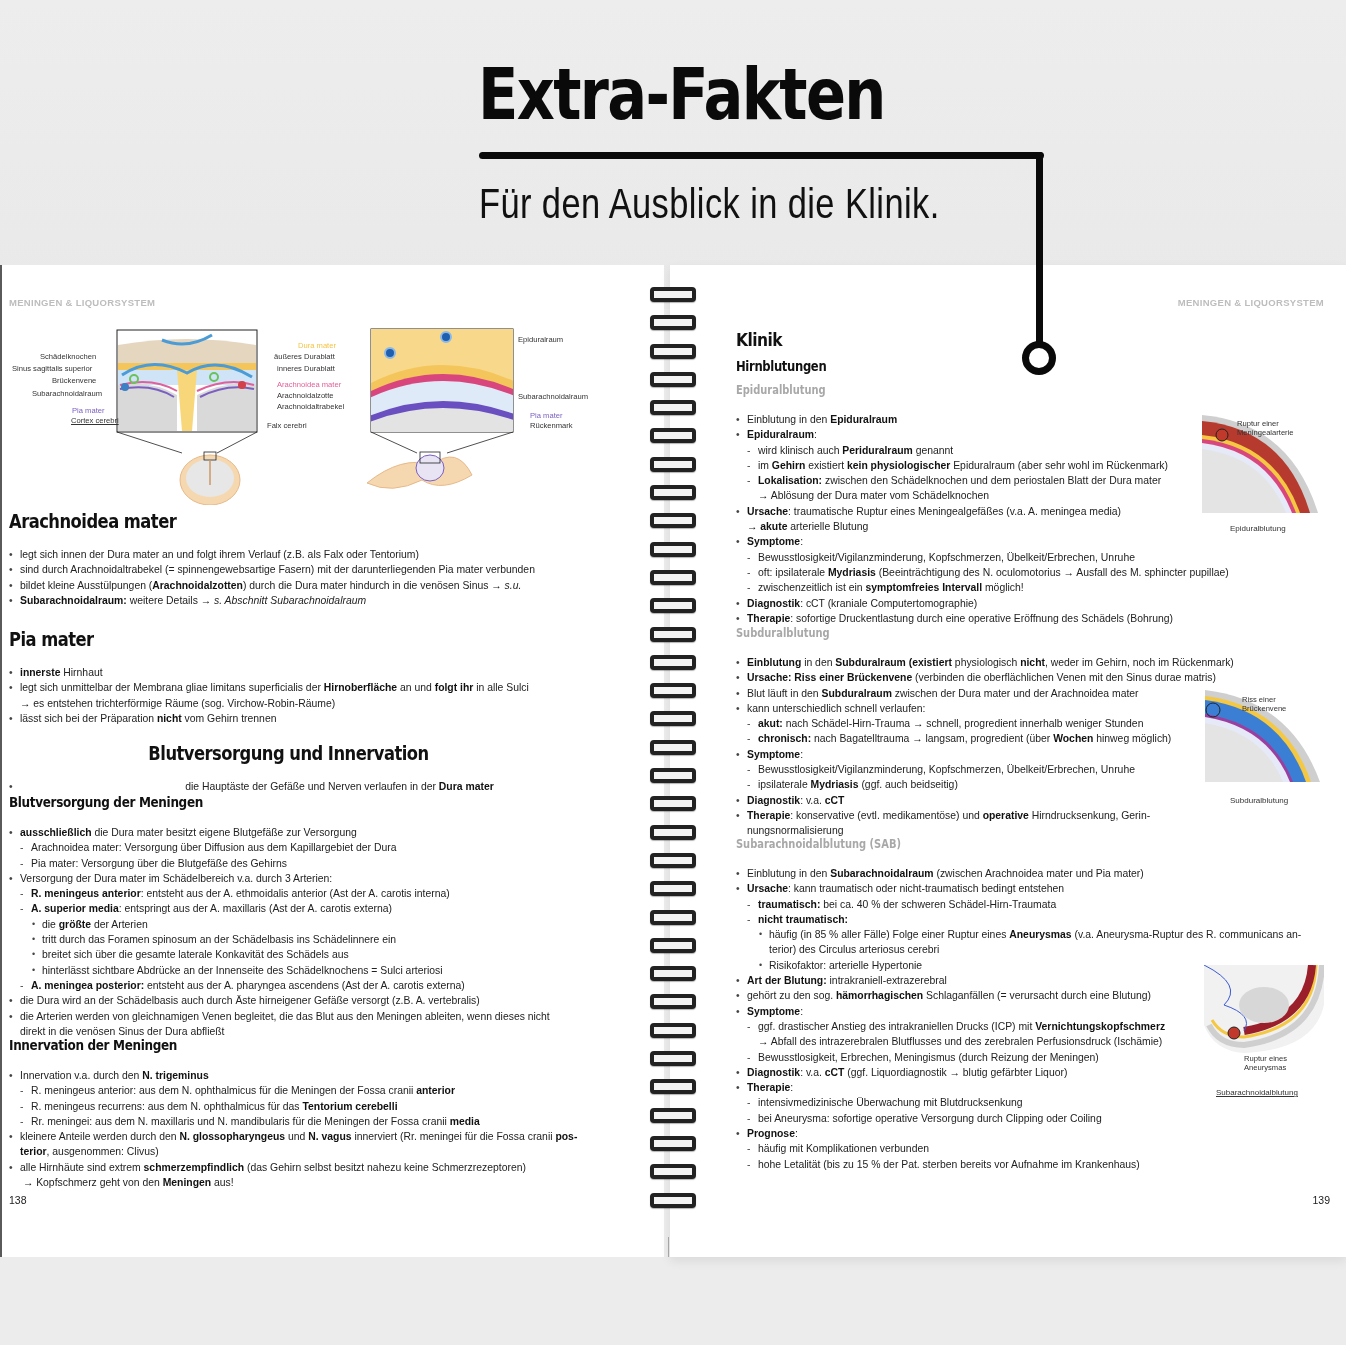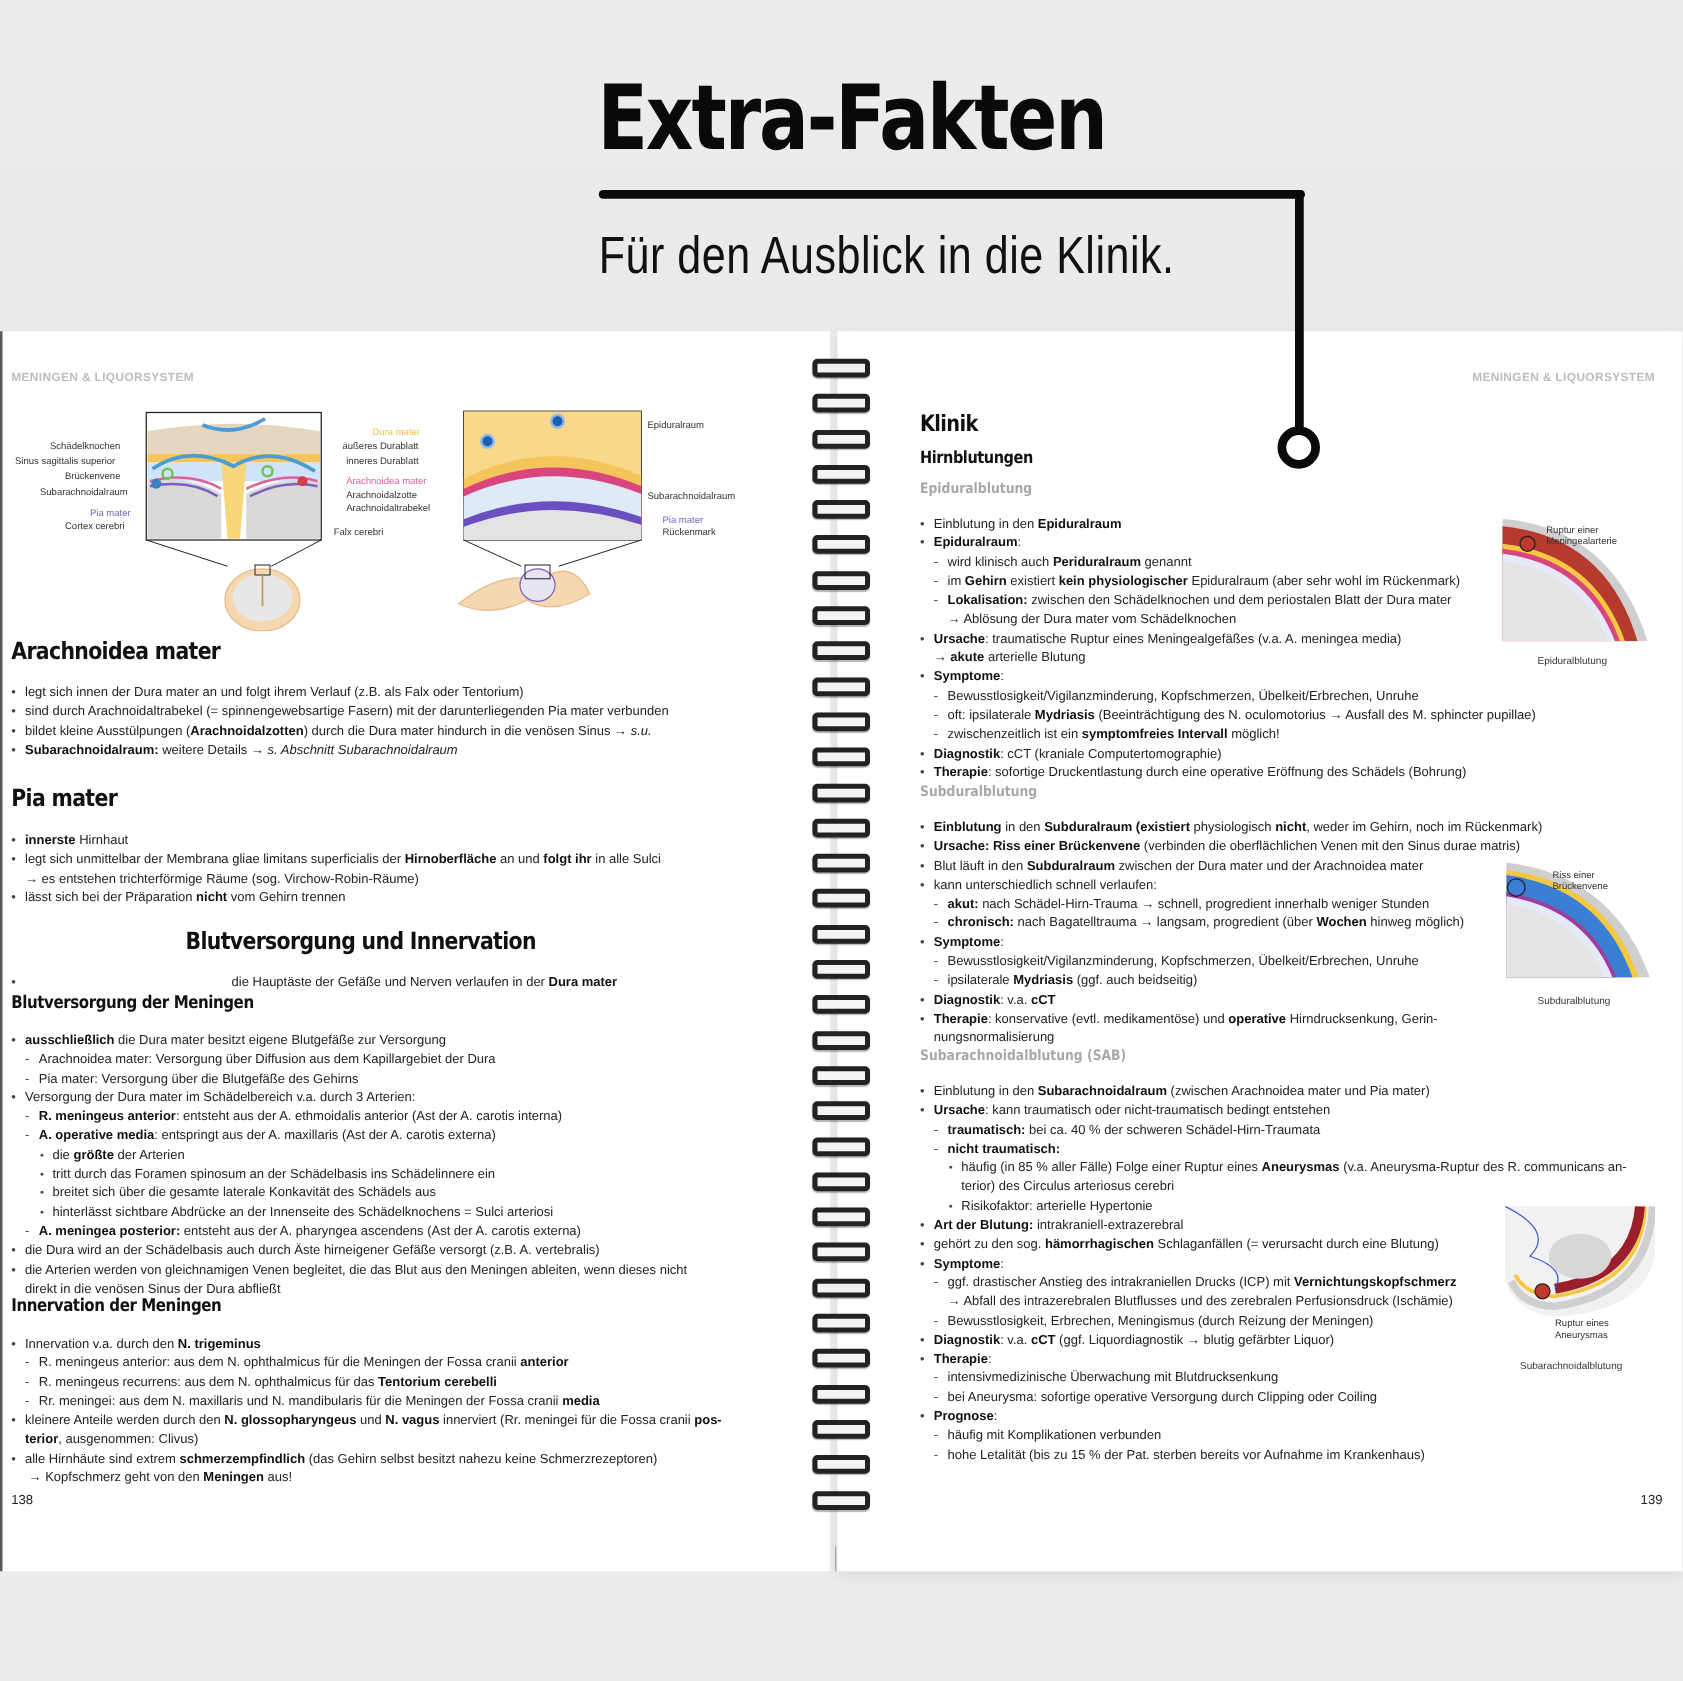--- a/index.html
+++ b/index.html
@@ -91,21 +91,21 @@
       <ellipse cx="208" cy="155" rx="30" ry="25" fill="#f6d8b0" stroke="#e7b98a"></ellipse>
       <ellipse cx="208" cy="153" rx="24" ry="19" fill="#e7e7e7"></ellipse>
       <rect x="202" y="127" width="12" height="8" fill="none" stroke="#222" stroke-width="0.8"></rect>
       <line x1="208" y1="135" x2="208" y2="160" stroke="#c96" stroke-width="1.5"></line>
     </svg>
     <div class="fig-label" style="left:38px;top:27px;">Schädelknochen</div>
     <div class="fig-label" style="left:10px;top:39px;">Sinus sagittalis superior</div>
     <div class="fig-label" style="left:50px;top:51px;">Brückenvene</div>
     <div class="fig-label" style="left:30px;top:64px;">Subarachnoidalraum</div>
     <div class="fig-label" style="left:70px;top:81px;color:#7a5fc0;">Pia mater</div>
-    <div class="fig-label" style="left:50px;top:91px;">Cortex cerebri</div>
+    <div class="fig-label" style="left:69px;top:91px;text-decoration:underline;">Cortex cerebri</div>
     <div class="fig-label" style="left:296px;top:16px;color:#f5c342;">Dura mater</div>
     <div class="fig-label" style="left:272px;top:27px;">äußeres Durablatt</div>
     <div class="fig-label" style="left:275px;top:39px;">inneres Durablatt</div>
     <div class="fig-label" style="left:275px;top:55px;color:#e0609a;">Arachnoidea mater</div>
     <div class="fig-label" style="left:275px;top:66px;">Arachnoidalzotte</div>
     <div class="fig-label" style="left:275px;top:77px;">Arachnoidaltrabekel</div>
     <div class="fig-label" style="left:265px;top:96px;">Falx cerebri</div>
   </div>
 
   <div class="fig" style="left:360px;top:60px;width:250px;height:180px;">
@@ -165,21 +165,21 @@
   </div>
 
   <div class="block" style="left:7px;top:529px;width:650px;">
     <div class="h2" style="margin-bottom:4px;">Blutversorgung der Meningen</div>
     <ul class="list">
       <li class="l1"><b>ausschließlich</b> die Dura mater besitzt eigene Blutgefäße zur Versorgung</li>
       <li class="l2">Arachnoidea mater: Versorgung über Diffusion aus dem Kapillargebiet der Dura</li>
       <li class="l2">Pia mater: Versorgung über die Blutgefäße des Gehirns</li>
       <li class="l1">Versorgung der Dura mater im Schädelbereich v.a. durch 3 Arterien:</li>
       <li class="l2"><b>R. meningeus anterior</b>: entsteht aus der A. ethmoidalis anterior (Ast der A. carotis interna)</li>
-      <li class="l2"><b>A. operative media</b>: entspringt aus der A. maxillaris (Ast der A. carotis externa)</li>
+      <li class="l2"><b>A. superior media</b>: entspringt aus der A. maxillaris (Ast der A. carotis externa)</li>
       <li class="l3">die <b>größte</b> der Arterien</li>
       <li class="l3">tritt durch das Foramen spinosum an der Schädelbasis ins Schädelinnere ein</li>
       <li class="l3">breitet sich über die gesamte laterale Konkavität des Schädels aus</li>
       <li class="l3">hinterlässt sichtbare Abdrücke an der Innenseite des Schädelknochens = Sulci arteriosi</li>
       <li class="l2"><b>A. meningea posterior:</b> entsteht aus der A. pharyngea ascendens (Ast der A. carotis externa)</li>
       <li class="l1">die Dura wird an der Schädelbasis auch durch Äste hirneigener Gefäße versorgt (z.B. A. vertebralis)</li>
       <li class="l1">die Arterien werden von gleichnamigen Venen begleitet, die das Blut aus den Meningen ableiten, wenn dieses nicht</li>
       <li class="cont">direkt in die venösen Sinus der Dura abfließt</li>
     </ul>
   </div>
@@ -345,17 +345,17 @@
       <path d="M0 0 L120 0 L120 40 Q110 85 40 88 Q10 86 0 60 Z" fill="#f1f1f1"></path>
       <path d="M118 0 Q115 70 40 80 Q15 80 5 60" fill="none" stroke="#cfcfcf" stroke-width="6"></path>
       <path d="M112 0 Q110 62 40 72 Q18 72 8 55" fill="none" stroke="#f4c842" stroke-width="3"></path>
       <path d="M108 0 Q104 55 40 66" fill="none" stroke="#9b1f2a" stroke-width="8"></path>
       <path d="M0 0 Q40 20 20 40 Q50 50 40 66" fill="none" stroke="#3b5bd4" stroke-width="1"></path>
       <ellipse cx="60" cy="40" rx="25" ry="18" fill="#d7d7d7"></ellipse>
       <circle cx="30" cy="68" r="6" fill="#c0392b" stroke="#222" stroke-width="1"></circle>
     </svg>
     <div class="fig-label" style="left:44px;top:89px;">Ruptur eines</div>
     <div class="fig-label" style="left:44px;top:98px;">Aneurysmas</div>
-    <div class="fig-caption" style="left:16px;top:123px;">Subarachnoidalblutung</div>
+    <div class="fig-caption" style="left:16px;top:123px;text-decoration:underline;">Subarachnoidalblutung</div>
   </div>
 
   <div class="page-num">139</div>
 </div>
 
 </body></html>

